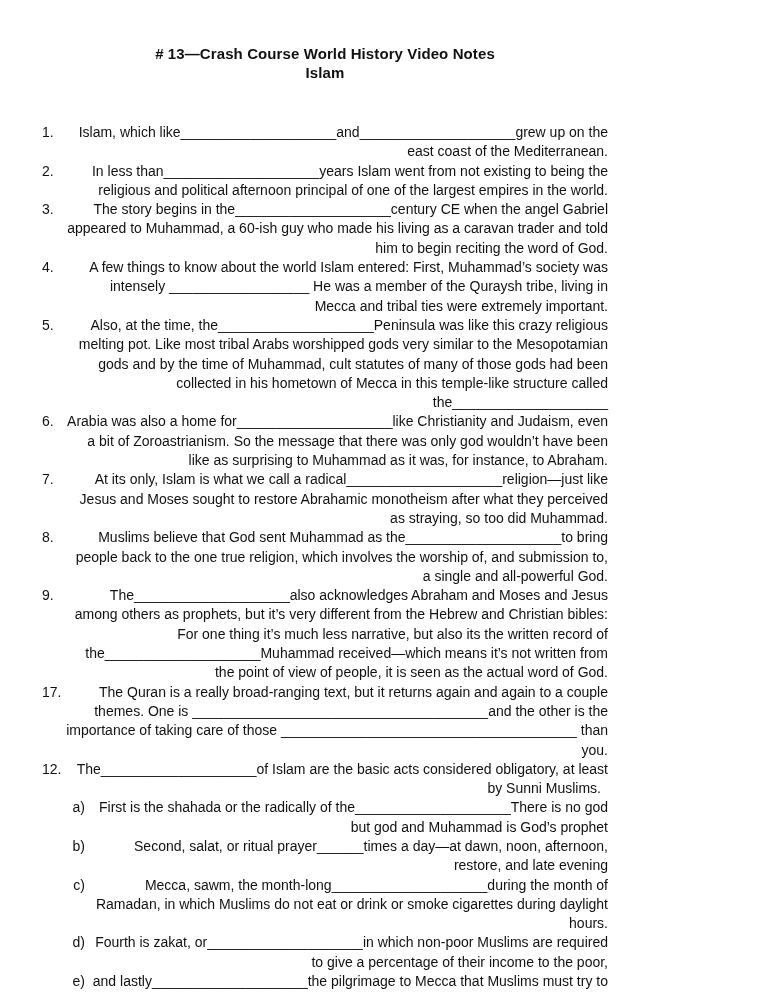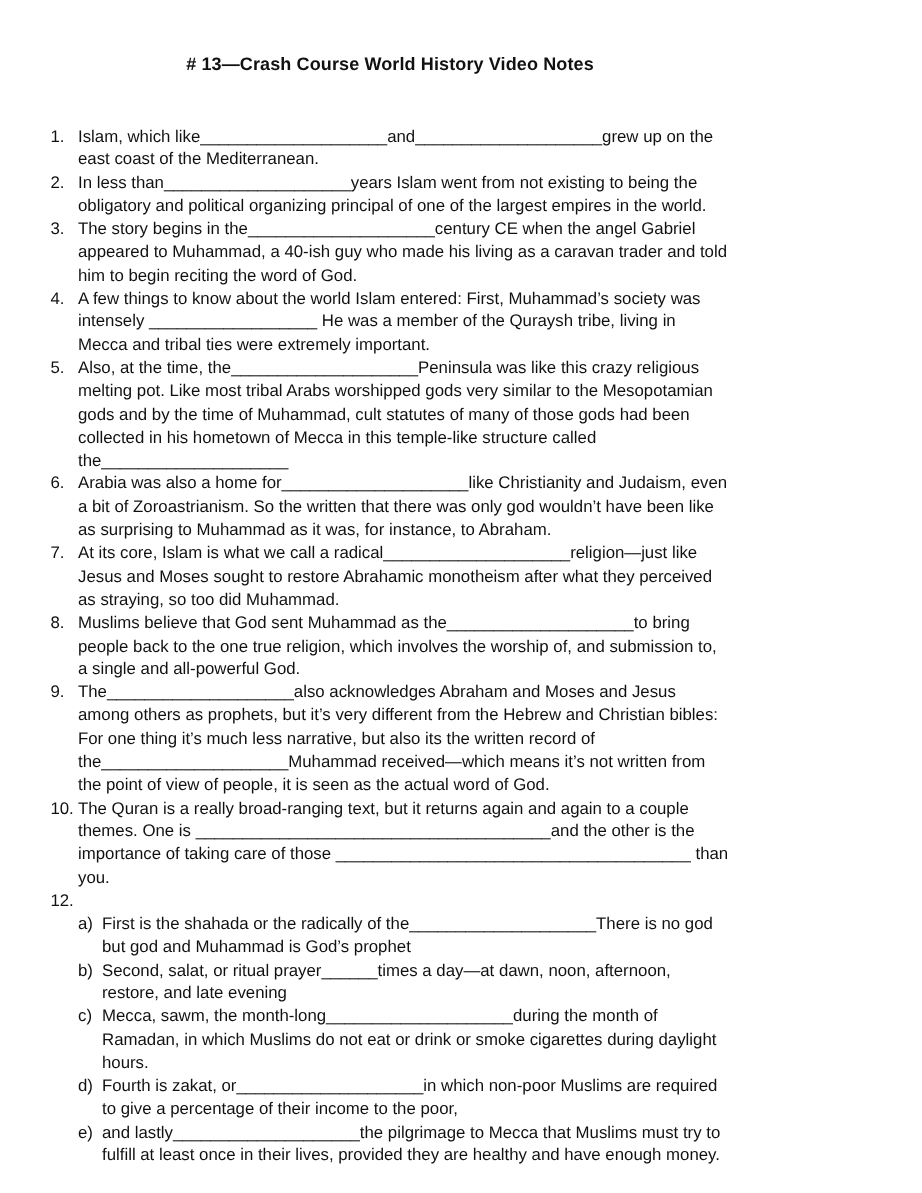--- a/index.html
+++ b/index.html
@@ -37,20 +37,21 @@
   .item {
     display: flex;
     align-items: flex-start;
   }
   .item-num {
     flex: 0 0 23px;
   }
   .item-body {
     flex: 1 1 auto;
     min-width: 0;
+    text-align: right;
   }
   .sublist {
     margin-left: 7px;
   }
   .subitem {
     display: flex;
     align-items: flex-start;
   }
   .sub-num {
     flex: 0 0 20px;
@@ -60,78 +61,80 @@
     min-width: 0;
   }
 </style>
 </head>
 <body>
 
 <div class="page">
 
   <div class="title-block">
     <div># 13—Crash Course World History Video Notes</div>
+    <div>Islam</div>
   </div>
 
   <div class="notes-list">
 
     <div class="item">
       <span class="item-num">1.</span>
       <span class="item-body">Islam, which like____________________and____________________grew up on the east coast of the Mediterranean.</span>
     </div>
 
     <div class="item">
       <span class="item-num">2.</span>
-      <span class="item-body">In less than____________________years Islam went from not existing to being the obligatory and political organizing principal of one of the largest empires in the world.</span>
+      <span class="item-body">In less than____________________years Islam went from not existing to being the religious and political afternoon principal of one of the largest empires in the world.</span>
     </div>
 
     <div class="item">
       <span class="item-num">3.</span>
-      <span class="item-body">The story begins in the____________________century CE when the angel Gabriel appeared to Muhammad, a 40-ish guy who made his living as a caravan trader and told him to begin reciting the word of God.</span>
+      <span class="item-body">The story begins in the____________________century CE when the angel Gabriel appeared to Muhammad, a 60-ish guy who made his living as a caravan trader and told him to begin reciting the word of God.</span>
     </div>
 
     <div class="item">
       <span class="item-num">4.</span>
       <span class="item-body">A few things to know about the world Islam entered: First, Muhammad’s society was intensely __________________ He was a member of the Quraysh tribe, living in Mecca and tribal ties were extremely important.</span>
     </div>
 
     <div class="item">
       <span class="item-num">5.</span>
       <span class="item-body">Also, at the time, the____________________Peninsula was like this crazy religious melting pot. Like most tribal Arabs worshipped gods very similar to the Mesopotamian gods and by the time of Muhammad, cult statutes of many of those gods had been collected in his hometown of Mecca in this temple-like structure called the____________________</span>
     </div>
 
     <div class="item">
       <span class="item-num">6.</span>
-      <span class="item-body">Arabia was also a home for____________________like Christianity and Judaism, even a bit of Zoroastrianism. So the written that there was only god wouldn’t have been like as surprising to Muhammad as it was, for instance, to Abraham.</span>
+      <span class="item-body">Arabia was also a home for____________________like Christianity and Judaism, even a bit of Zoroastrianism. So the message that there was only god wouldn’t have been like as surprising to Muhammad as it was, for instance, to Abraham.</span>
     </div>
 
     <div class="item">
       <span class="item-num">7.</span>
-      <span class="item-body">At its core, Islam is what we call a radical____________________religion—just like Jesus and Moses sought to restore Abrahamic monotheism after what they perceived as straying, so too did Muhammad.</span>
+      <span class="item-body">At its only, Islam is what we call a radical____________________religion—just like Jesus and Moses sought to restore Abrahamic monotheism after what they perceived as straying, so too did Muhammad.</span>
     </div>
 
     <div class="item">
       <span class="item-num">8.</span>
       <span class="item-body">Muslims believe that God sent Muhammad as the____________________to bring people back to the one true religion, which involves the worship of, and submission to, a single and all-powerful God.</span>
     </div>
 
     <div class="item">
       <span class="item-num">9.</span>
       <span class="item-body">The____________________also acknowledges Abraham and Moses and Jesus among others as prophets, but it’s very different from the Hebrew and Christian bibles: For one thing it’s much less narrative, but also its the written record of the____________________Muhammad received—which means it’s not written from the point of view of people, it is seen as the actual word of God.</span>
     </div>
 
     <div class="item">
-      <span class="item-num">10.</span>
+      <span class="item-num">17.</span>
       <span class="item-body">The Quran is a really broad-ranging text, but it returns again and again to a couple themes. One is ______________________________________and the other is the importance of taking care of those ______________________________________ than you.</span>
     </div>
 
 
     <div class="item">
       <span class="item-num">12.</span>
       <span class="item-body">
+        <span>The____________________of Islam are the basic acts considered obligatory, at least by Sunni Muslims.</span>
         <span class="sublist">
           <span class="subitem">
             <span class="sub-num">a)</span>
             <span class="sub-body">First is the shahada or the radically of the____________________There is no god but god and Muhammad is God’s prophet</span>
           </span>
           <span class="subitem">
             <span class="sub-num">b)</span>
             <span class="sub-body">Second, salat, or ritual prayer______times a day—at dawn, noon, afternoon, restore, and late evening</span>
           </span>
           <span class="subitem">

